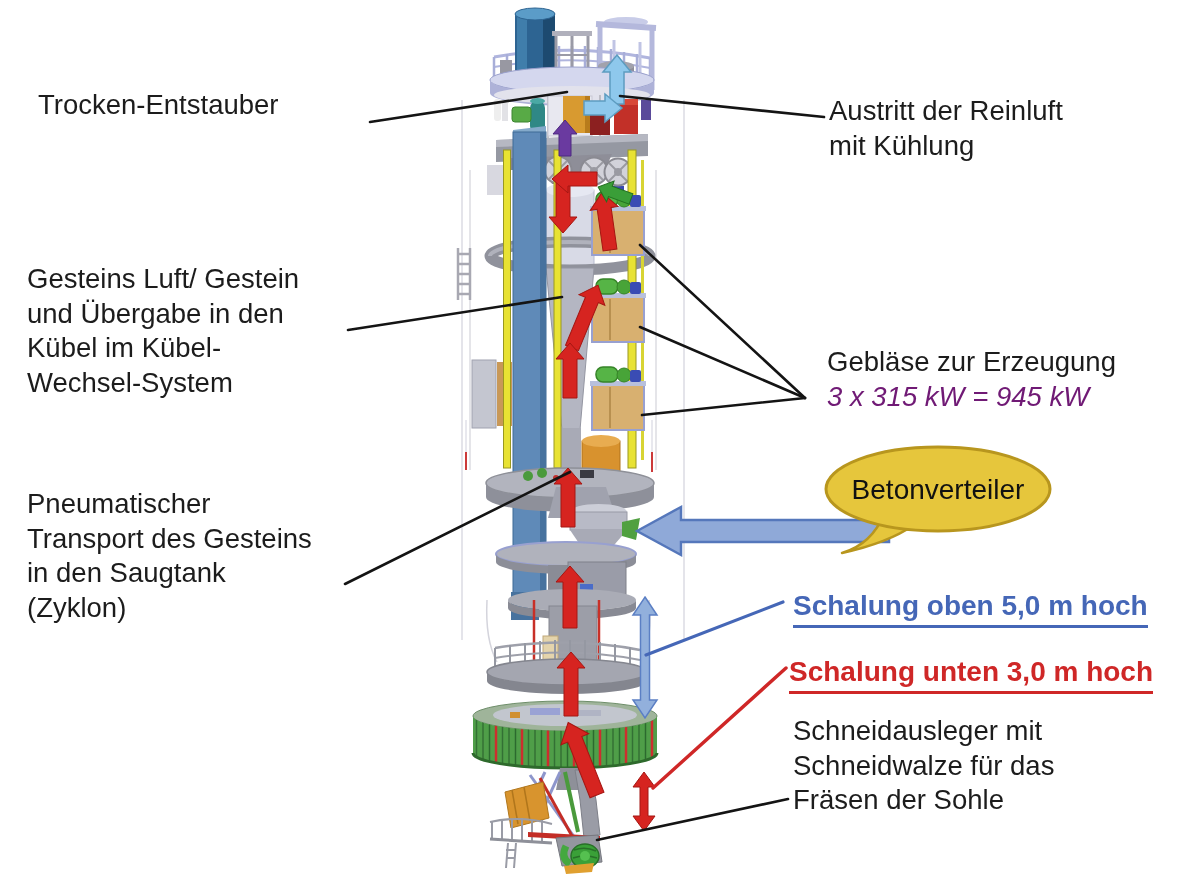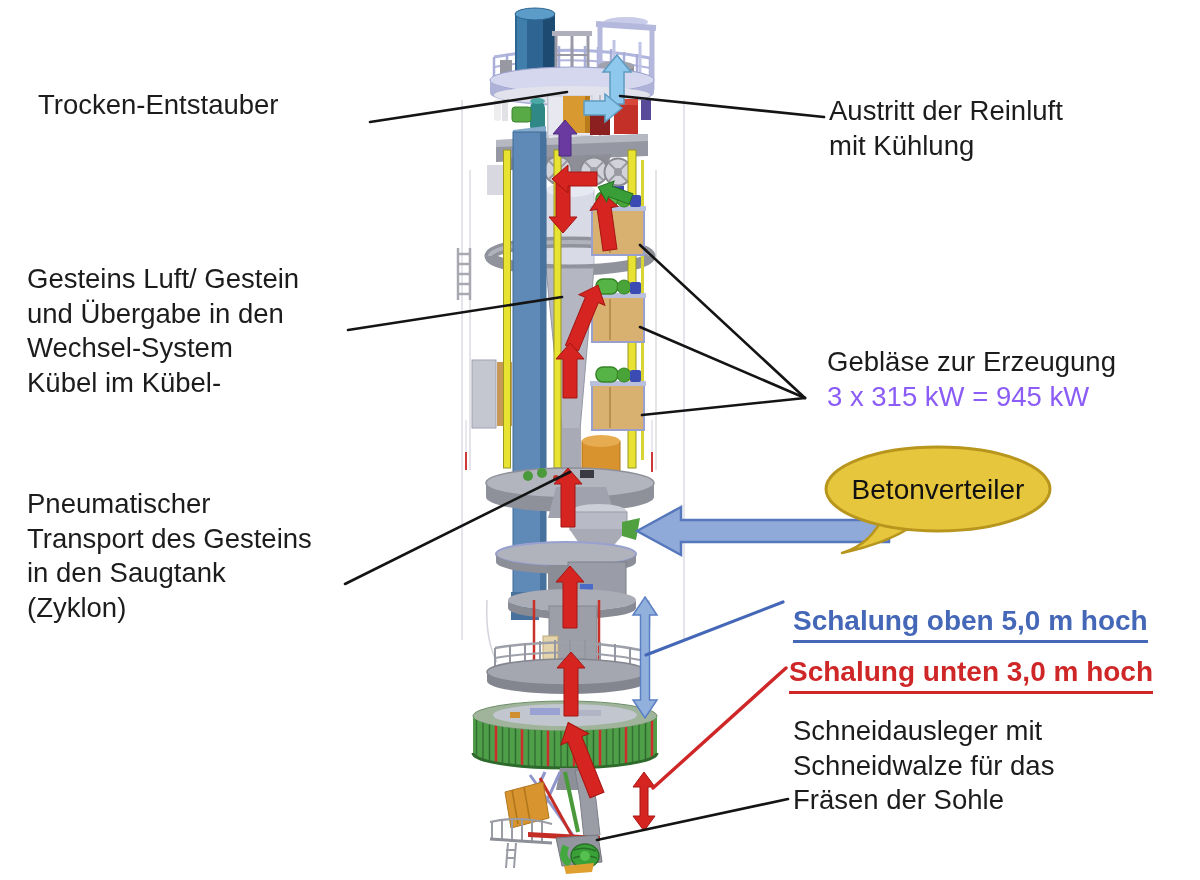--- a/index.html
+++ b/index.html
@@ -1,22 +1,22 @@
 <!DOCTYPE html>
 <html><head>
 <meta charset="utf-8">
 <style>
   html,body{margin:0;padding:0;background:#fff;}
   .stage{position:relative;width:1200px;height:880px;background:#ffffff;
          font-family:"Liberation Sans",sans-serif;overflow:hidden;}
   .stage svg{position:absolute;left:0;top:0;}
   .lbl{position:absolute;font-size:27.5px;line-height:34.5px;color:#1c1c1c;white-space:nowrap;}
   .lbl div{white-space:nowrap;}
-  .c-gray{color:#8b5cf6;}
-  .head-blue{color:#4567b7;font-weight:bold;font-size:28px;margin-top:15px;}
+  .c-gray{color:#701a75;font-style:italic;}
+  .head-blue{color:#4567b7;font-weight:bold;font-size:28px;}
   .head-red{color:#cf2727;font-weight:bold;font-size:28px;}
   .u{display:inline-block;border-bottom:3px solid;padding-bottom:1px;}
   .bubble-text{position:absolute;left:938px;top:490px;transform:translate(-50%,-50%);
                font-size:28px;color:#111;text-align:center;}
 </style>
 </head>
 <body>
 
 <div class="stage">
 
@@ -362,22 +362,22 @@
   <div>mit Kühlung</div>
 </div>
 
 <div class="lbl" style="left:38px;top:88px;">
   <div>Trocken-Entstauber</div>
 </div>
 
 <div class="lbl" style="left:27px;top:262px;">
   <div>Gesteins Luft/ Gestein</div>
   <div>und Übergabe in den</div>
+  <div>Kübel im Kübel-</div>
   <div>Wechsel-System</div>
-  <div>Kübel im Kübel-</div>
 </div>
 
 <div class="lbl" style="left:827px;top:345px;">
   <div>Gebläse zur Erzeugung</div>
   <div class="c-gray">3 x 315 kW = 945 kW</div>
 </div>
 
 <div class="lbl" style="left:27px;top:487px;">
   <div>Pneumatischer</div>
   <div>Transport des Gesteins</div>

